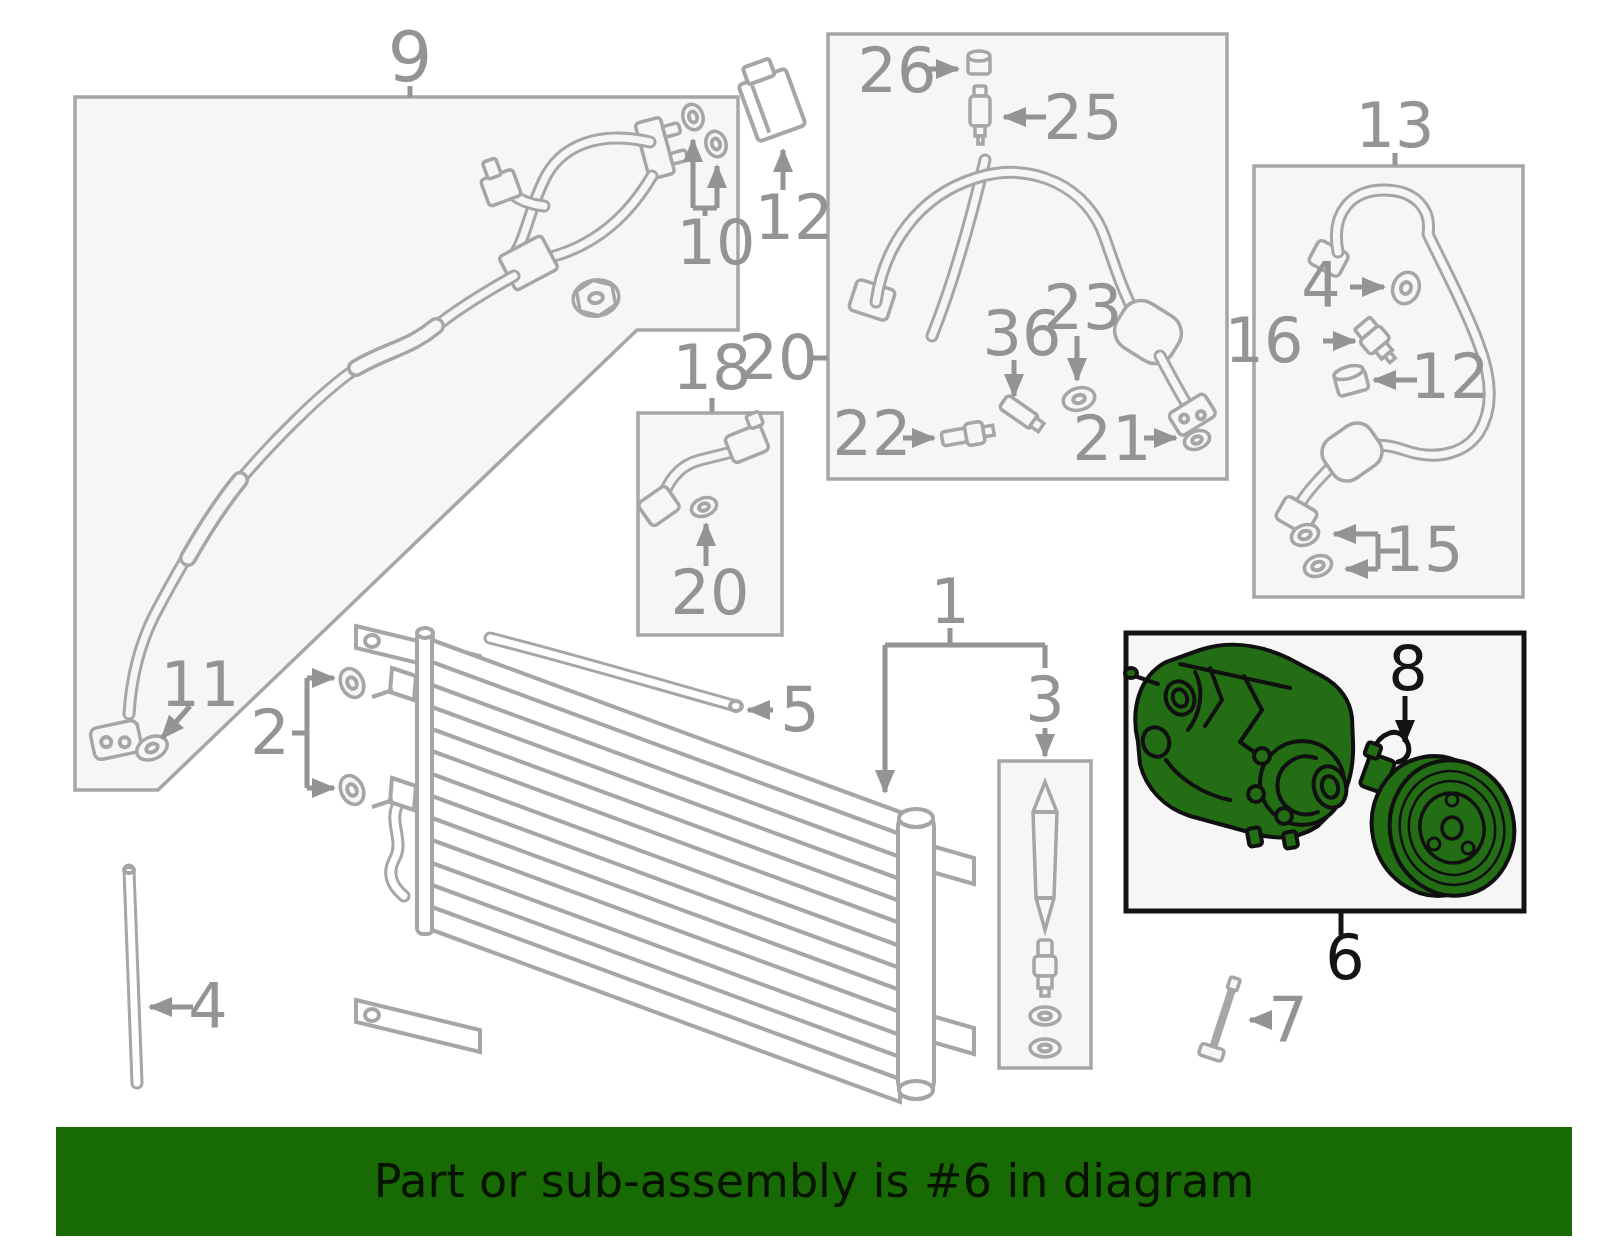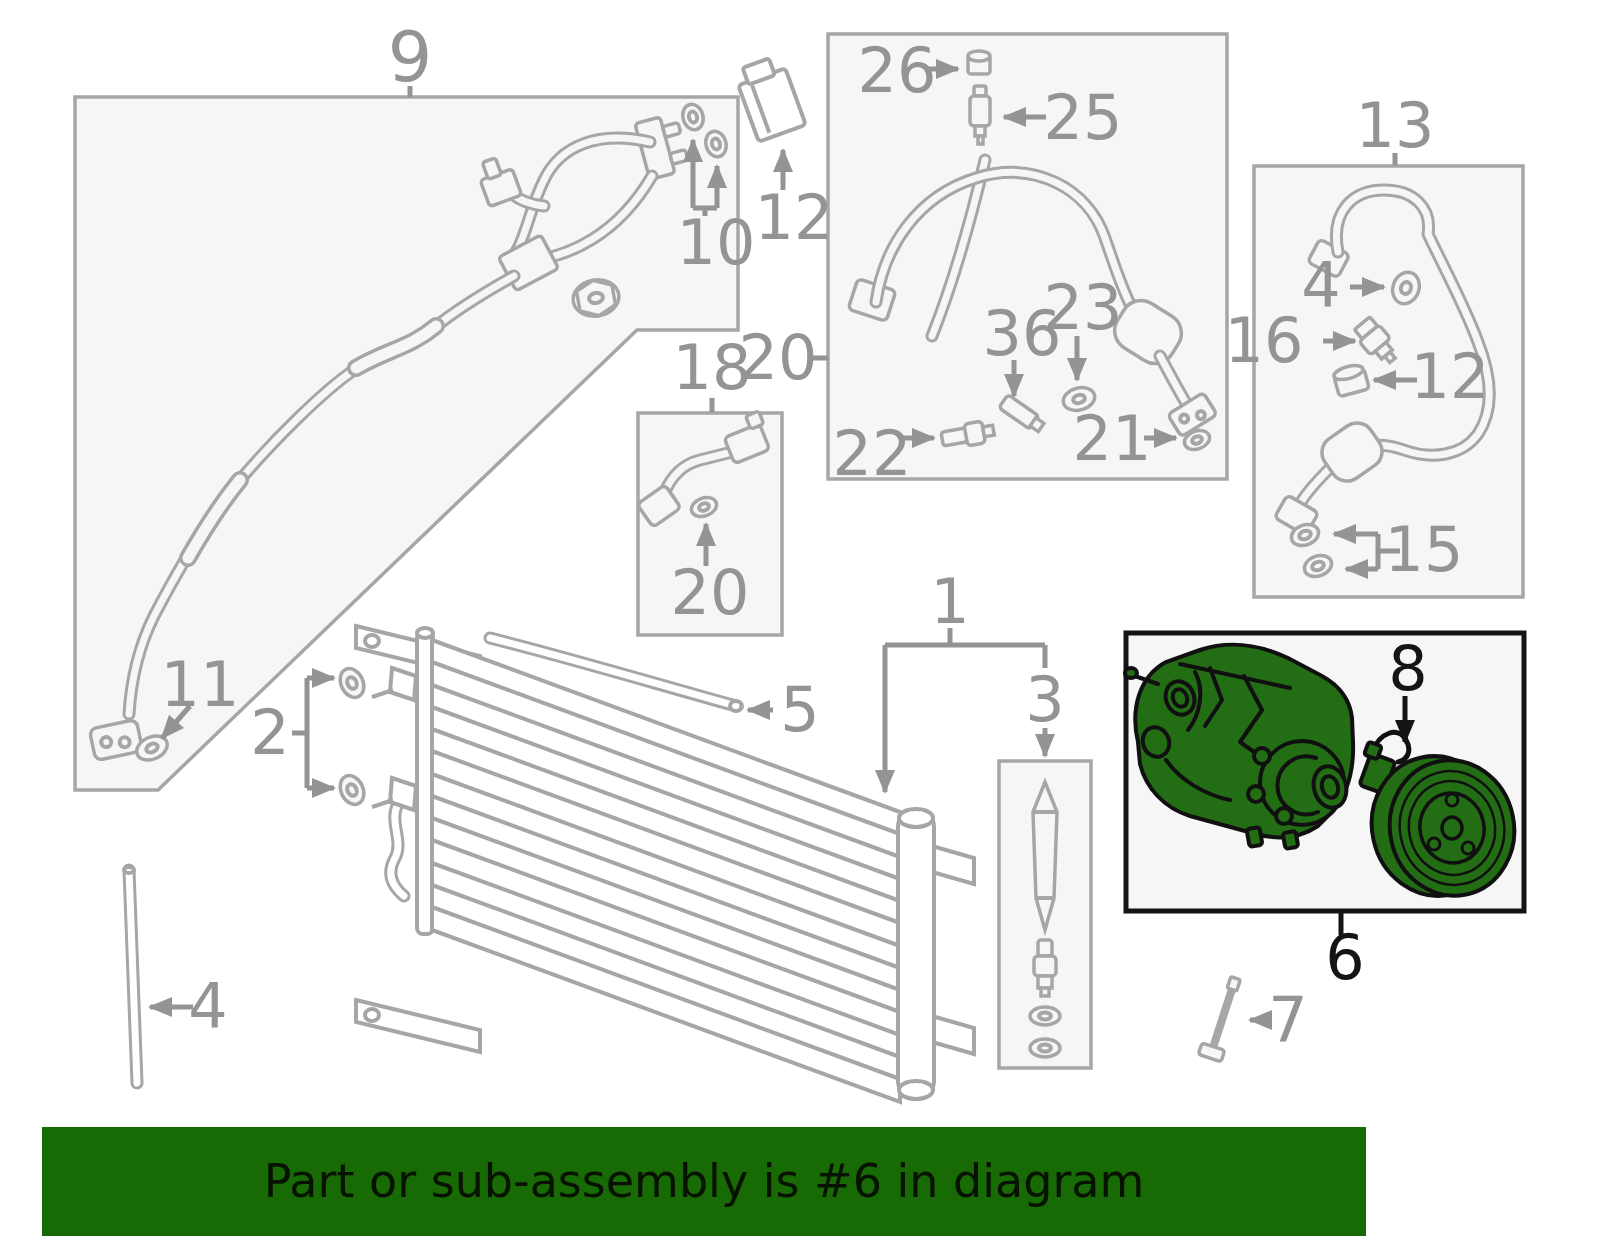--- a/index.html
+++ b/index.html
@@ -3,21 +3,21 @@
 <meta charset="utf-8">
 <style>
   html,body{margin:0;padding:0;background:#ffffff;}
   #stage{position:relative;width:1600px;height:1249px;background:#ffffff;overflow:hidden;
          font-family:"DejaVu Sans",sans-serif;}
   #art{position:absolute;left:0;top:0;}
   .callout{position:absolute;transform:translate(-50%,-50%);
            font:62px/1 "DejaVu Sans",sans-serif;color:#949494;white-space:nowrap;}
   .callout.big{font-size:70px;}
   .callout.dark{color:#141414;}
-  #banner{position:absolute;left:42px;top:1127px;width:1324px;height:109px;
+  #banner{position:absolute;left:56px;top:1127px;width:1516px;height:109px;
           background:#186a04;display:flex;flex-direction:column;align-items:center;
           justify-content:center;}
   #banner div{font:46px/45px "DejaVu Sans",sans-serif;color:#071300;}
   
   .ln{stroke:#a6a6a6;fill:none;stroke-width:4;}
   .fb{fill:#f6f6f6;stroke:#a6a6a6;stroke-width:3.5;}
   .fw{fill:#ffffff;stroke:#a6a6a6;stroke-width:4;}
   .to{stroke:#a6a6a6;stroke-width:13;fill:none;stroke-linecap:round;stroke-linejoin:round;}
   .ti{stroke:#f6f6f6;stroke-width:7;fill:none;stroke-linecap:round;stroke-linejoin:round;}
   .tw{stroke:#ffffff;}
@@ -397,21 +397,21 @@
   <div class="callout" style="left:800px;top:710px">5</div>
   <div class="callout" style="left:950px;top:602px">1</div>
   <div class="callout" style="left:1045px;top:700px">3</div>
   <div class="callout" style="left:712px;top:368px">18</div>
   <div class="callout" style="left:778px;top:358px">20</div>
   <div class="callout" style="left:710px;top:593px">20</div>
   <div class="callout" style="left:897px;top:71px">26</div>
   <div class="callout" style="left:1083px;top:118px">25</div>
   <div class="callout" style="left:1022px;top:334px">36</div>
   <div class="callout" style="left:1083px;top:308px">23</div>
-  <div class="callout" style="left:872px;top:454px">22</div>
+  <div class="callout" style="left:872px;top:434px">22</div>
   <div class="callout" style="left:1112px;top:439px">21</div>
   <div class="callout" style="left:1395px;top:126px">13</div>
   <div class="callout" style="left:1321px;top:286px">4</div>
   <div class="callout" style="left:1264px;top:341px">16</div>
   <div class="callout" style="left:1450px;top:377px">12</div>
   <div class="callout" style="left:1424px;top:550px">15</div>
   <div class="callout" style="left:1288px;top:1020px">7</div>
   <div class="callout dark" style="left:1408px;top:669px">8</div>
   <div class="callout dark" style="left:1345px;top:958px">6</div>
 

